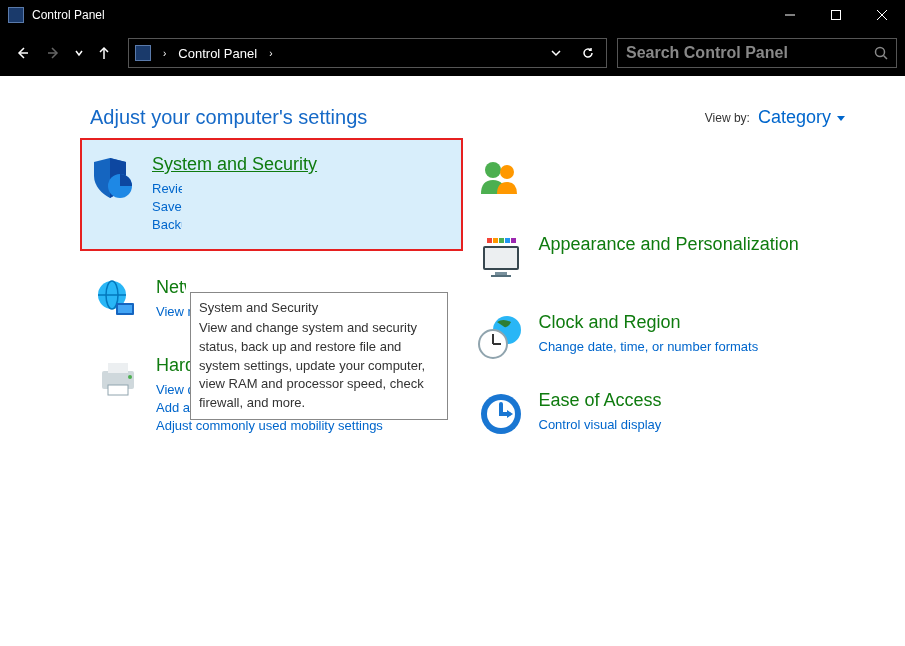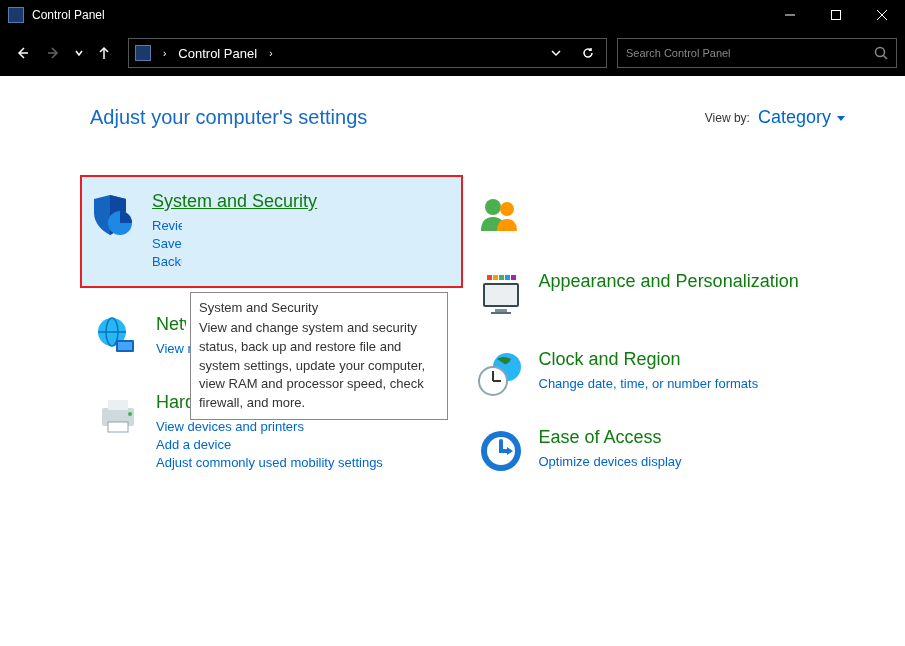--- a/index.html
+++ b/index.html
@@ -23,28 +23,28 @@
 
     .addressbar { flex: 1; height: 30px; border: 1px solid #555; margin: 0 6px; display: flex; align-items: center; padding: 0 6px; gap: 8px; font-size: 13px; }
     .addressbar .ab-icon { width: 16px; height: 16px; background: #1a3a6b; border: 1px solid #5a7aaa; display: inline-block; }
     .addressbar .crumb-sep { font-size: 10px; color: #fff; margin: 0 4px; }
     .addressbar .crumb-txt { color: #fff; }
     .addressbar .ab-spacer { flex: 1; }
     .addressbar .ab-btn { width: 24px; height: 24px; display: flex; align-items: center; justify-content: center; cursor: pointer; }
     .addressbar .ab-btn svg { width: 12px; height: 12px; stroke: #fff; stroke-width: 1.5; fill: none; }
 
     .searchbar { width: 280px; height: 30px; border: 1px solid #555; display: flex; align-items: center; padding: 0 8px; }
-    .searchbar input { flex: 1; background: transparent; border: none; outline: none; color: #aaa; font-size: 11px; }
+    .searchbar input { flex: 1; background: transparent; border: none; outline: none; color: #aaa; font-size: 16px; font-weight: bold; }
     .searchbar input::placeholder { color: #888; }
     .searchbar .search-ic { width: 14px; height: 14px; }
     .searchbar .search-ic svg { width: 14px; height: 14px; stroke: #888; stroke-width: 1.5; fill: none; }
 
     
     .content { background: #fff; padding: 30px 60px 30px 90px; position: relative; }
-    .header-row { display: flex; align-items: center; margin-bottom: 60px; }
+    .header-row { display: flex; align-items: center; margin-bottom: 23px; }
     .header-title { color: #1569c7; font-size: 20px; font-weight: 400; flex: 1; }
     .viewby-label { font-size: 12px; color: #333; margin-right: 8px; }
     .viewby-value { font-size: 18px; color: #0066cc; cursor: pointer; }
     .viewby-value::after { content: ""; display: inline-block; width: 0; height: 0; border-left: 4px solid transparent; border-right: 4px solid transparent; border-top: 5px solid #0066cc; margin-left: 6px; vertical-align: middle; }
 
     .columns { display: flex; gap: 10px; }
     .col { flex: 1; }
     .category { display: flex; align-items: flex-start; gap: 14px; margin-bottom: 22px; padding: 4px; }
     .category.highlighted { background: #d8eefb; border: 2px solid #e62020; padding: 14px 8px 14px 8px; margin-top: -14px; margin-left: -10px; }
     .cat-icon { width: 48px; height: 48px; flex-shrink: 0; position: relative; }
@@ -257,21 +257,21 @@
         <div class="cat-icon">
           <svg viewBox="0 0 48 48">
               <circle cx="24" cy="24" r="20" fill="#1976d2"></circle>
               <circle cx="24" cy="24" r="14" fill="#fff"></circle>
               <path d="M24 14 L24 24 L32 24" fill="none" stroke="#1976d2" stroke-width="4" stroke-linecap="round"></path>
               <polygon points="30,20 36,24 30,28" fill="#1976d2"></polygon>
             </svg>
         </div>
         <div class="cat-body">
           <span class="cat-title">Ease of Access</span>
-          <span class="cat-link">Optimize devices display</span>
+          <span class="cat-link">Control visual display</span>
         </div>
       </div>
 
     </div>
   </div>
 
   <div class="tooltip">
     <div class="tt-title">System and Security</div>
     <div>View and change system and security status, back up and restore file and system settings, update your computer, view RAM and processor speed, check firewall, and more.</div>
   </div>

